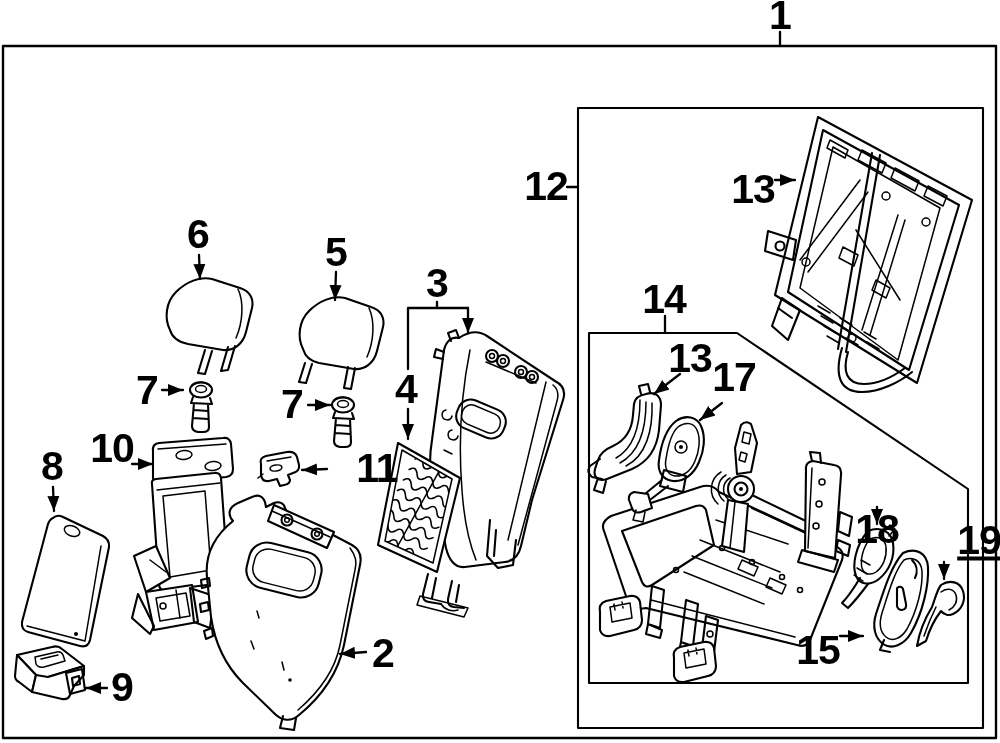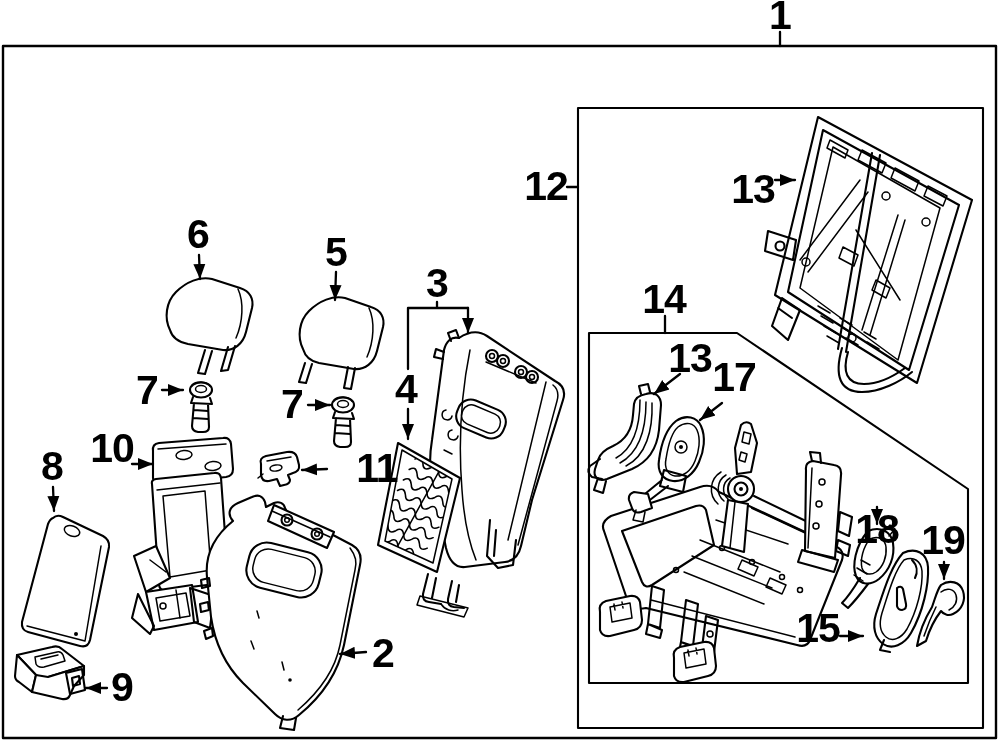--- a/index.html
+++ b/index.html
@@ -287,19 +287,19 @@
       <div class="callout" style="left: 198px; top: 234px;">6</div>
       <div class="callout" style="left: 147px; top: 390px;">7</div>
       <div class="callout" style="left: 292px; top: 404px;">7</div>
       <div class="callout" style="left: 52px; top: 466px;">8</div>
       <div class="callout" style="left: 122px; top: 687px;">9</div>
       <div class="callout" style="left: 112px; top: 448px;">10</div>
       <div class="callout" style="left: 345px; top: 468px; margin-left: 32px;">11</div>
       <div class="callout" style="left: 546px; top: 186px;">12</div>
       <div class="callout" style="left: 753px; top: 189px;">13</div>
       <div class="callout" style="left: 664px; top: 299px;">14</div>
-      <div class="callout" style="left: 818px; top: 628px;">15</div>
+      <div class="callout" style="left: 818px; top: 650px;">15</div>
       <div class="callout" style="left: 690px; top: 358px;">13</div>
       <div class="callout" style="left: 734px; top: 377px;">17</div>
       <div class="callout" style="left: 877px; top: 486px; margin-top: 43px;">18</div>
-      <div class="callout" style="left: 943px; top: 540px;">19</div>
+      <div class="callout" style="left: 979px; top: 540px; text-decoration: underline;">19</div>
     </div>
 </div>
 
 </body></html>

